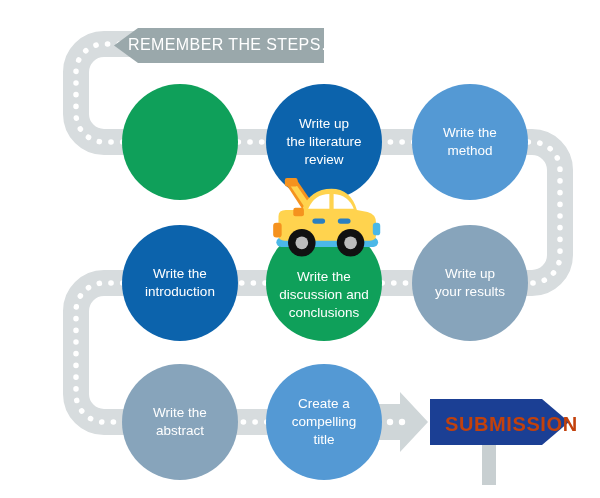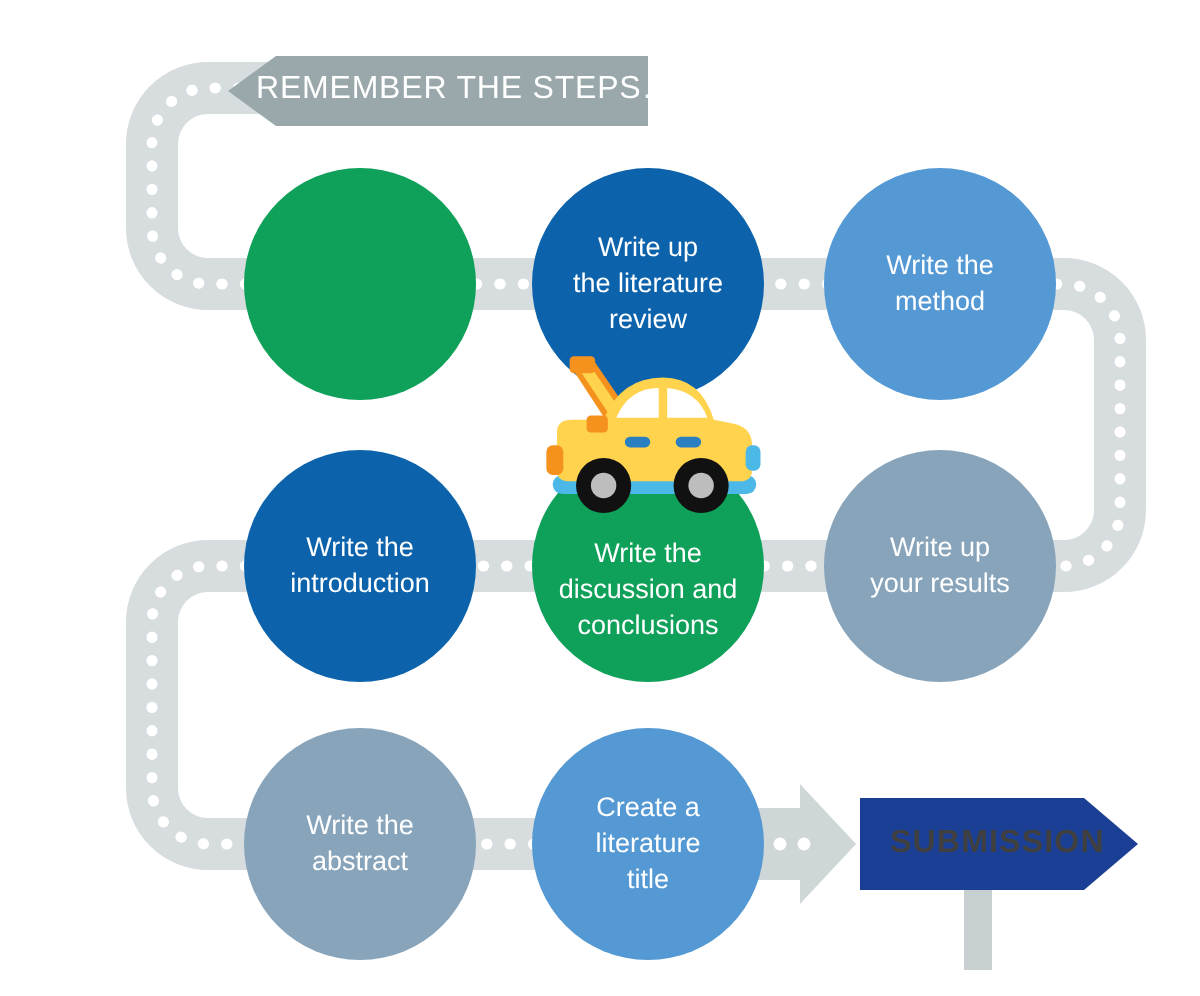--- a/index.html
+++ b/index.html
@@ -43,22 +43,22 @@
   .banner-label {
     position: absolute;
     color: #ffffff;
     font-size: 16px;
     letter-spacing: 0.4px;
     font-family: "Liberation Sans", sans-serif;
     white-space: nowrap;
   }
   .sign-label {
     position: absolute;
-    color: #404040;
-    font-size: 16px;
+    color: #c2410c;
+    font-size: 20px;
     font-weight: bold;
     letter-spacing: 0.6px;
     font-family: "Liberation Sans", sans-serif;
     white-space: nowrap;
   }
   .hit {
     position: absolute;
     border-radius: 50%;
   }
 </style>
@@ -179,21 +179,21 @@
 discussion and
 conclusions</div>
 
   <div class="node-label" style="left:104px; top:225px; width:116px; height:116px;">Write the
 introduction</div>
 
   <div class="node-label" style="left:104px; top:364px; width:116px; height:116px;">Write the
 abstract</div>
 
   <div class="node-label" style="left:248px; top:364px; width:116px; height:116px;">Create a
-literature
+compelling
 title</div>
 
   <div class="sign-label" style="left:427px; top:413px;">SUBMISSION</div>
 
   <div class="hit" style="left:104px; top:84px; width:116px; height:116px;"></div>
   <div class="hit" style="left:248px; top:84px; width:116px; height:116px;"></div>
   <div class="hit" style="left:394px; top:84px; width:116px; height:116px;"></div>
   <div class="hit" style="left:394px; top:225px; width:116px; height:116px;"></div>
   <div class="hit" style="left:248px; top:225px; width:116px; height:116px;"></div>
   <div class="hit" style="left:104px; top:225px; width:116px; height:116px;"></div>

